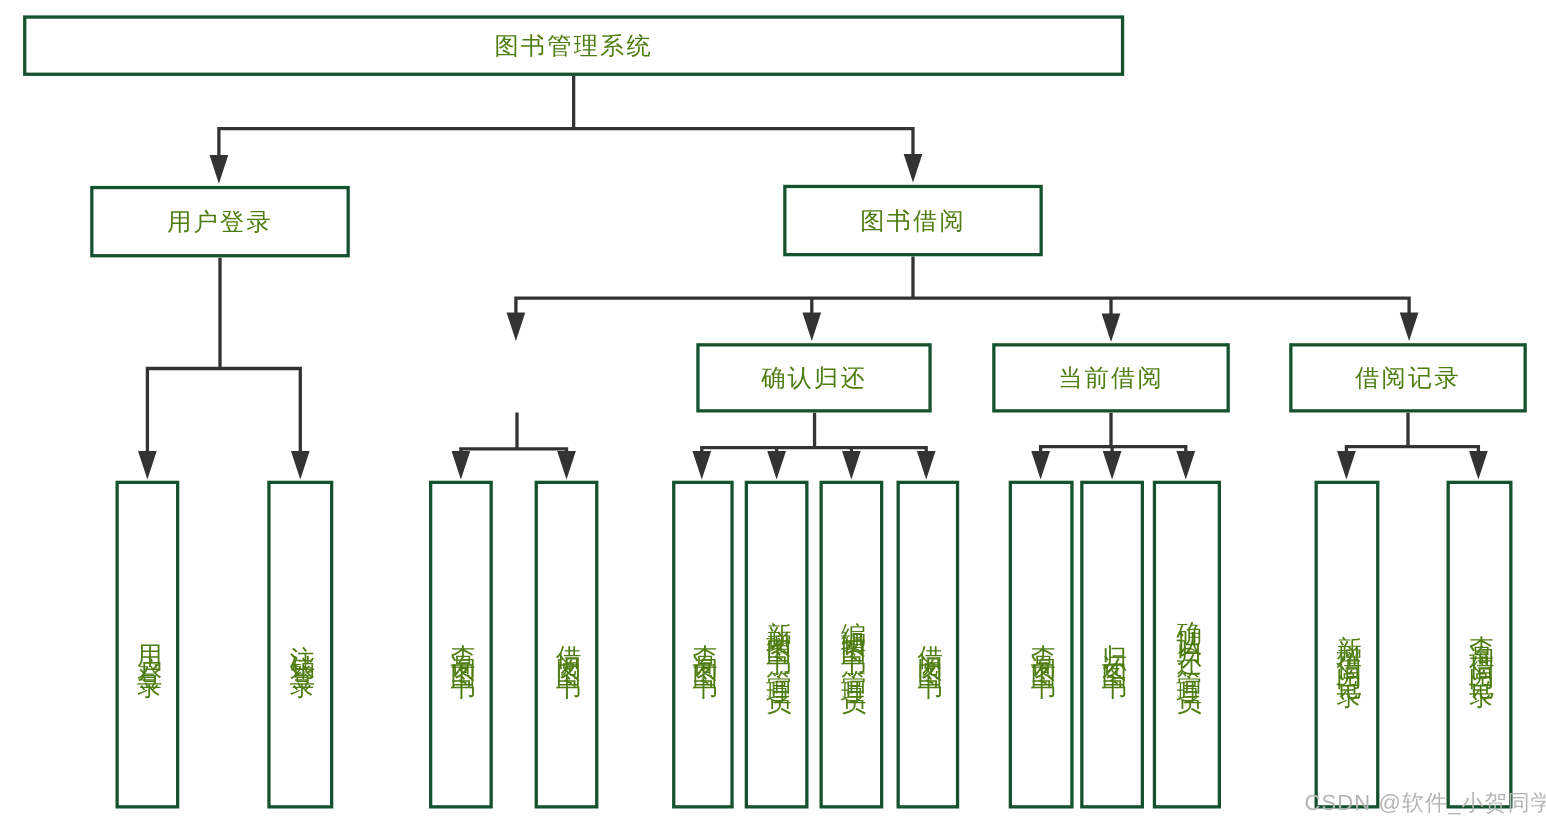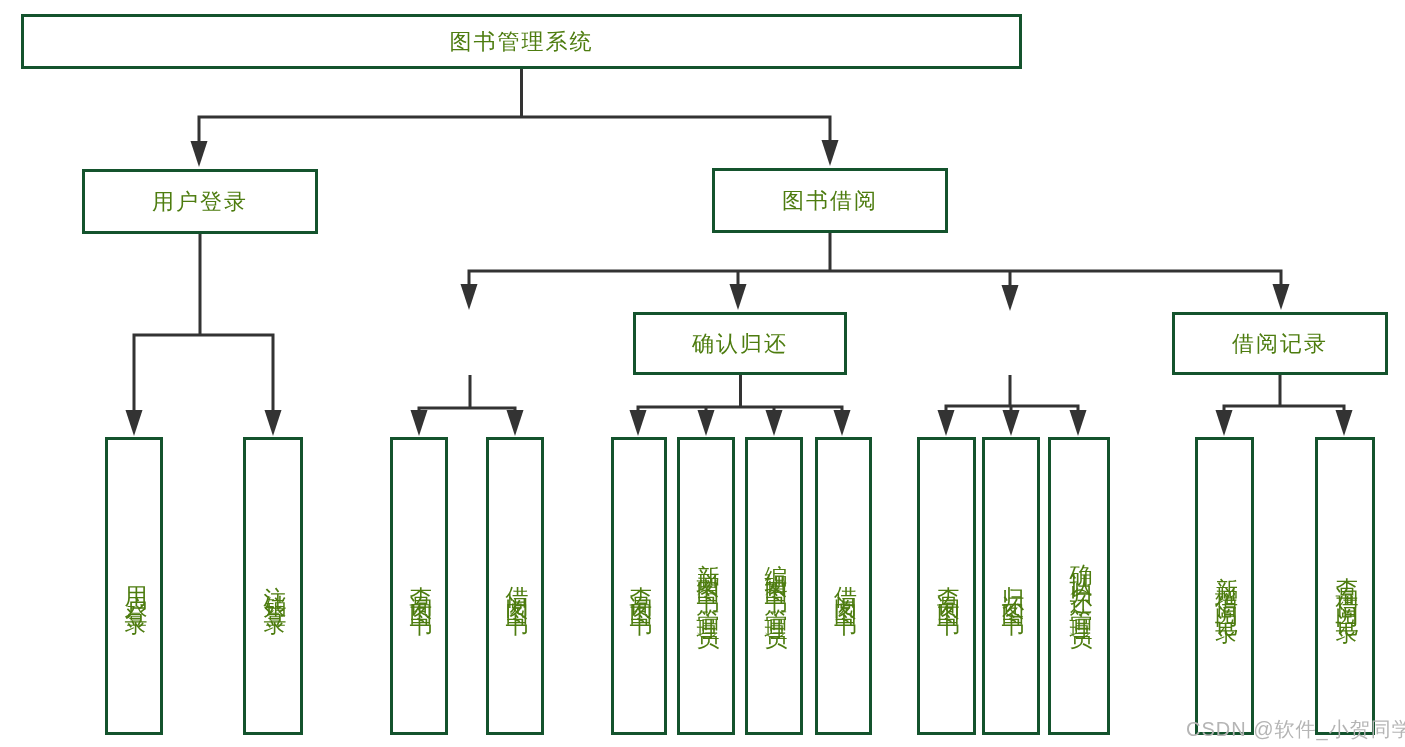--- a/index.html
+++ b/index.html
@@ -103,20 +103,21 @@
       <path d="M1335.5 410 L1352.5 410 L1344 436 Z"></path>
     </g>
   </svg>
 
   <div class="node h-node" style="left:21px; top:14px; width:1001px; height:55px;">图书管理系统</div>
 
   <div class="node h-node" style="left:82px; top:169px; width:236px; height:65px;">用户登录</div>
   <div class="node h-node" style="left:712px; top:168px; width:236px; height:65px;">图书借阅</div>
 
   <div class="node h-node" style="left:633px; top:312px; width:214px; height:63px;">确认归还</div>
+  <div class="node h-node" style="left:902px; top:312px; width:216px; height:63px;">当前借阅</div>
   <div class="node h-node" style="left:1172px; top:312px; width:216px; height:63px;">借阅记录</div>
 
   <div class="node v-node" style="left:105px; top:437px; width:58px; height:298px;">用户登录</div>
   <div class="node v-node" style="left:243px; top:437px; width:60px; height:298px;">注销登录</div>
 
   <div class="node v-node" style="left:390px; top:437px; width:58px; height:298px;">查询图书</div>
   <div class="node v-node" style="left:486px; top:437px; width:58px; height:298px;">借阅图书</div>
 
   <div class="node v-node" style="left:611px; top:437px; width:56px; height:298px;">查询图书</div>
   <div class="node v-node" style="left:677px; top:437px; width:58px; height:298px;">新增图书（管理员）</div>

